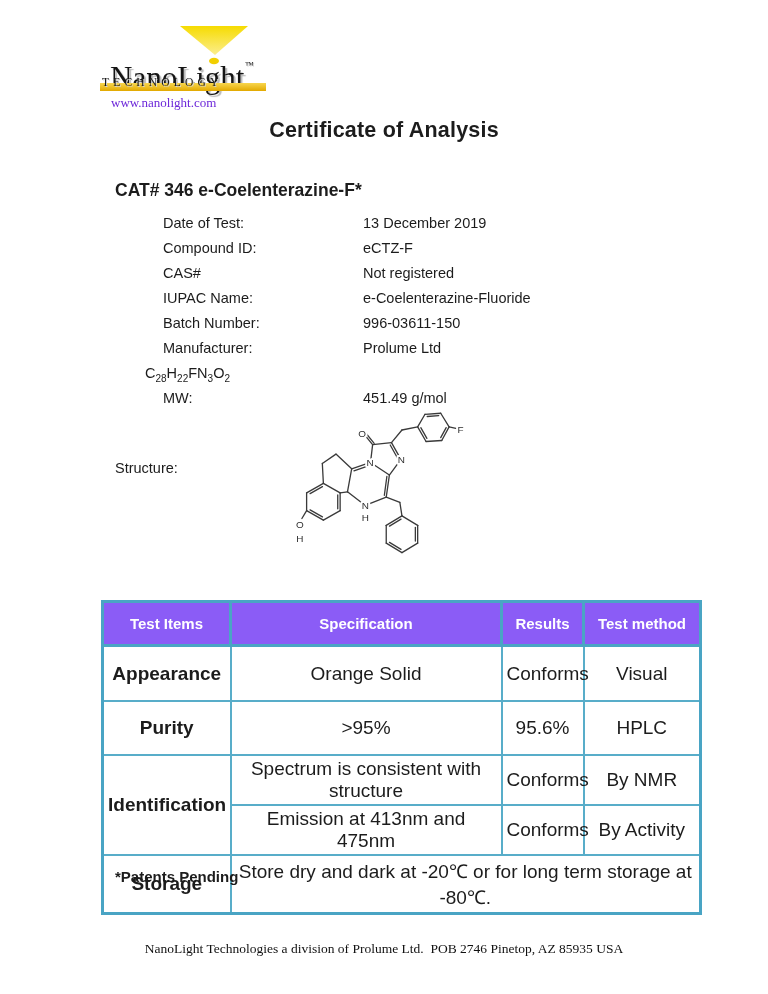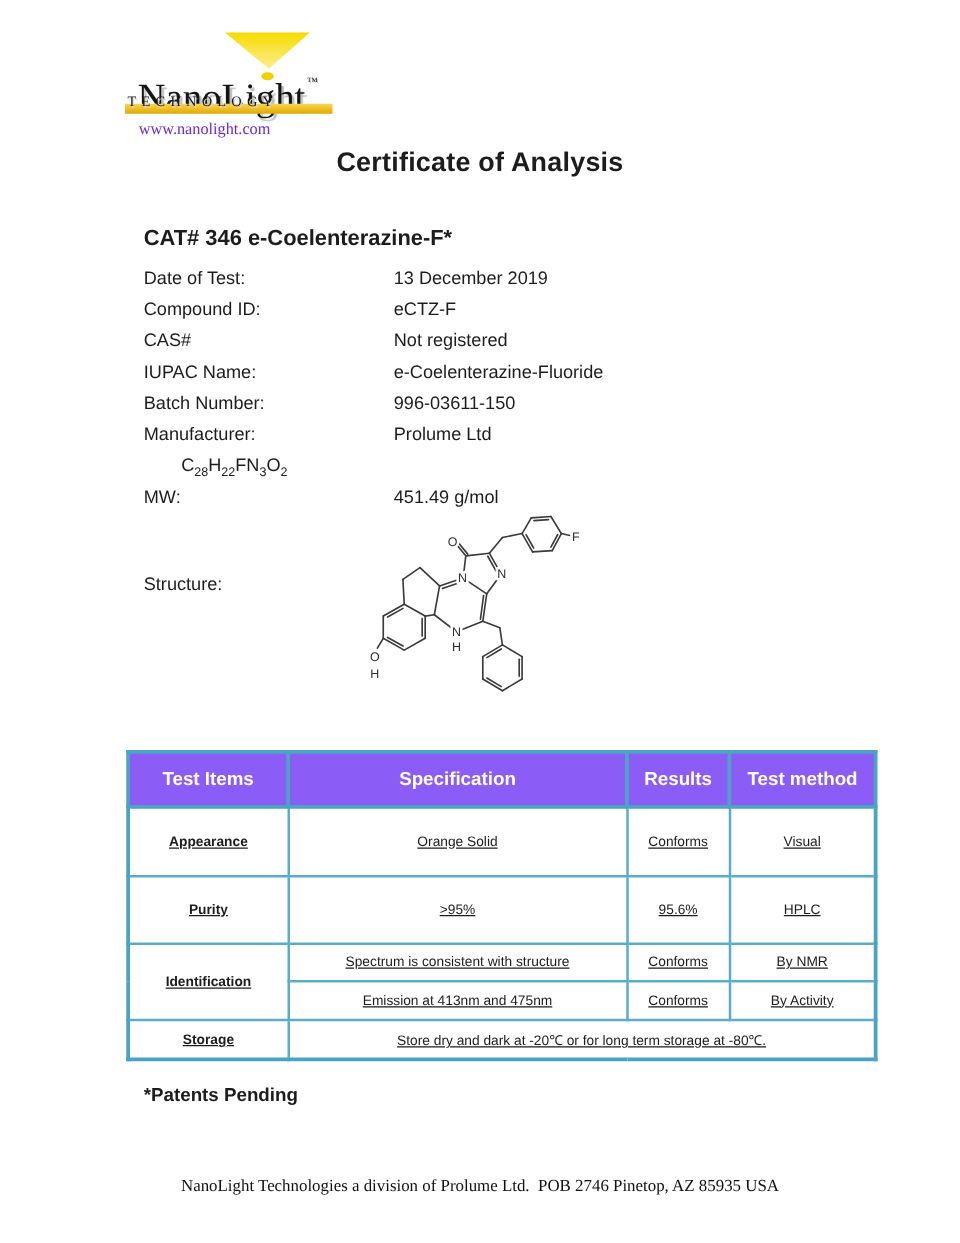--- a/index.html
+++ b/index.html
@@ -22,37 +22,37 @@
         font-size:13px;color:#6d28d9;}
 
   
   .title{position:absolute;left:0;top:118px;width:100%;text-align:center;
          font-size:21.5px;font-weight:bold;letter-spacing:0.2px;}
   .cat{position:absolute;left:115px;top:180px;font-size:17.5px;font-weight:bold;}
 
   
   .fields{position:absolute;left:115px;top:213px;}
   .frow{display:flex;height:25px;font-size:14.5px;line-height:20px;}
-  .flabel{width:170px;}
+  .flabel{width:170px;margin-left:48px;}
   .fvalue{white-space:nowrap;margin-left:30px;}
   sub{font-size:10px;}
   .structure-label{position:absolute;left:115px;top:460px;font-size:14.5px;}
   .structure{position:absolute;left:293px;top:409px;}
   .structure .bond{stroke:#3a3a3a;stroke-width:1.25;stroke-linecap:round;fill:none;}
   .structure text{font-family:"Liberation Sans",sans-serif;font-size:9.5px;fill:#2e2e2e;
                   text-anchor:middle;paint-order:stroke;stroke:#ffffff;stroke-width:4px;
                   stroke-linejoin:round;}
 
   
   .qc{position:absolute;left:101px;top:600px;width:598px;border-collapse:collapse;
       table-layout:fixed;border:3px solid #49a4c4;}
   .qc th{background:#8b5cf6;color:#ffffff;font-size:15px;font-weight:bold;
          height:39px;border:3px solid #4aa5c4;}
   .qc td{border:2.5px solid #58adc9;background:#ffffff;text-align:center;
-         font-size:11px;padding:2px 4px;text-decoration:underline;}
+         font-size:19px;padding:2px 4px;}
   .qc td.item{font-weight:bold;}
   .row-appearance td{height:49px;}
   .row-purity td{height:48px;}
   .row-id1 td{height:24px;}
   .row-id2 td{height:25px;}
   .row-storage td{height:25px;}
 
   
   .footnote{position:absolute;left:115px;top:868px;font-size:15px;font-weight:bold;}
   .footer{position:absolute;left:0;top:906px;width:100%;text-align:center;

